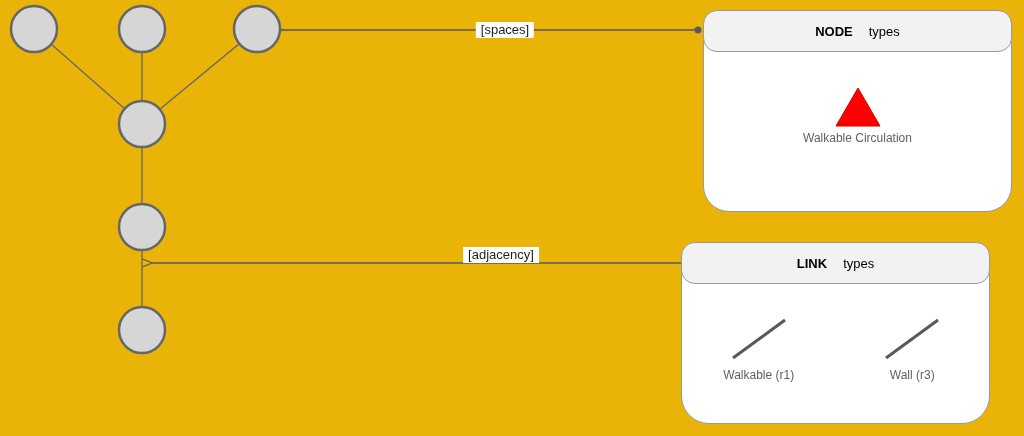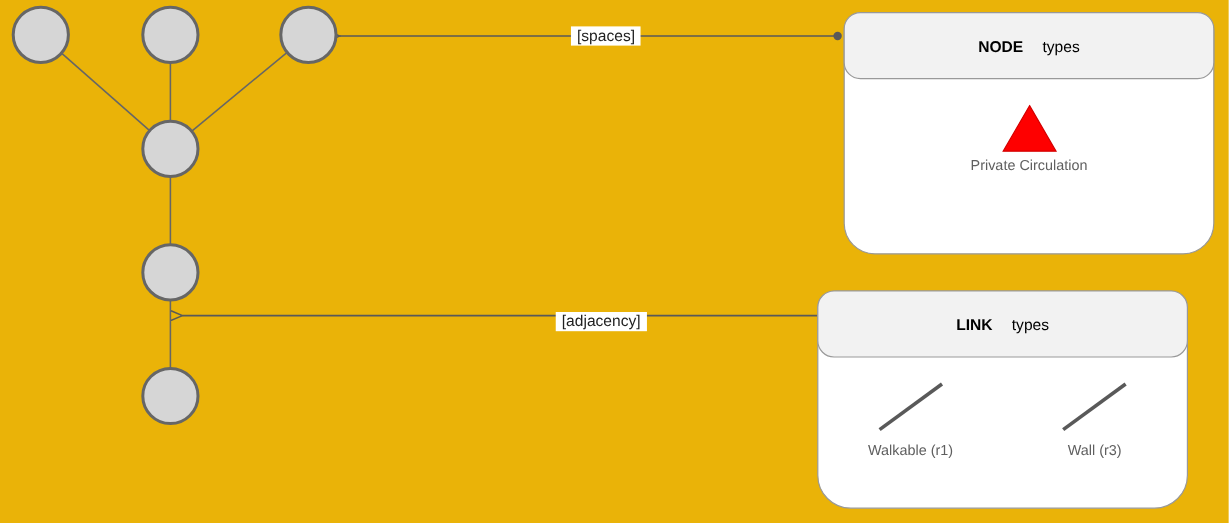--- a/index.html
+++ b/index.html
@@ -13,21 +13,21 @@
     background:#ffffff;padding:0 5px;font-size:13px;color:#1f1f1f;
     white-space:nowrap;line-height:16px;
   }
   .legend-box{
     position:absolute;width:309px;background:#ffffff;
     border:1px solid #999999;box-sizing:border-box;
   }
   #node-box{left:703px;top:10px;height:202px;border-radius:16px 16px 26px 26px;}
   #link-box{left:681px;top:242px;height:182px;border-radius:16px 16px 28px 28px;}
   .legend-header{
-    position:absolute;left:-1px;top:-1px;right:-1px;height:56px;
+    position:absolute;left:-1px;top:-1px;right:-1px;height:42px;
     background:#f2f2f2;border:1px solid #999999;border-radius:14px;
     display:flex;align-items:center;justify-content:center;
     font-size:13px;color:#000000;box-sizing:border-box;
   }
   .t-strong{font-weight:bold;}
   .t-rest{margin-left:16px;}
   .legend-body{padding-top:56px;}
   .legend-row{display:flex;}
   .legend-item{
     flex:1 1 0;display:flex;flex-direction:column;align-items:center;
@@ -67,34 +67,34 @@
       <circle cx="698" cy="263" r="3.5" fill="#595959"></circle>
       <circle cx="34" cy="29" r="23" fill="#d6d6d6" stroke="#666666" stroke-width="2.5"></circle>
       <circle cx="142" cy="29" r="23" fill="#d6d6d6" stroke="#666666" stroke-width="2.5"></circle>
       <circle cx="257" cy="29" r="23" fill="#d6d6d6" stroke="#666666" stroke-width="2.5"></circle>
       <circle cx="142" cy="124" r="23" fill="#d6d6d6" stroke="#666666" stroke-width="2.5"></circle>
       <circle cx="142" cy="227" r="23" fill="#d6d6d6" stroke="#666666" stroke-width="2.5"></circle>
       <circle cx="142" cy="330" r="23" fill="#d6d6d6" stroke="#666666" stroke-width="2.5"></circle>
     </svg>
 
   <div class="ann" id="ann-0" style="left: 505px; top: 30px;">[spaces]</div>
-  <div class="ann" id="ann-1" style="left: 501px; top: 268px;">[adjacency]</div>
+  <div class="ann" id="ann-1" style="left: 501px; top: 255px;">[adjacency]</div>
 
   <div class="legend-box" id="node-box">
     <div class="legend-header">
       <span class="t-strong">NODE</span>
       <span class="t-rest">types</span>
     </div>
     <div class="legend-body">
       <div class="legend-row special-row">
         <div class="legend-item">
           <svg width="46" height="40">
             <polygon id="tri-poly" points="23,1 45,39 1,39" fill="#fe0000"></polygon>
           </svg>
-          <span class="swatch-label">Private Circulation</span>
+          <span class="swatch-label">Walkable Circulation</span>
         </div>
       </div>
     </div>
   </div>
 
   <div class="legend-box" id="link-box">
     <div class="legend-header">
       <span class="t-strong">LINK</span>
       <span class="t-rest">types</span>
     </div>

